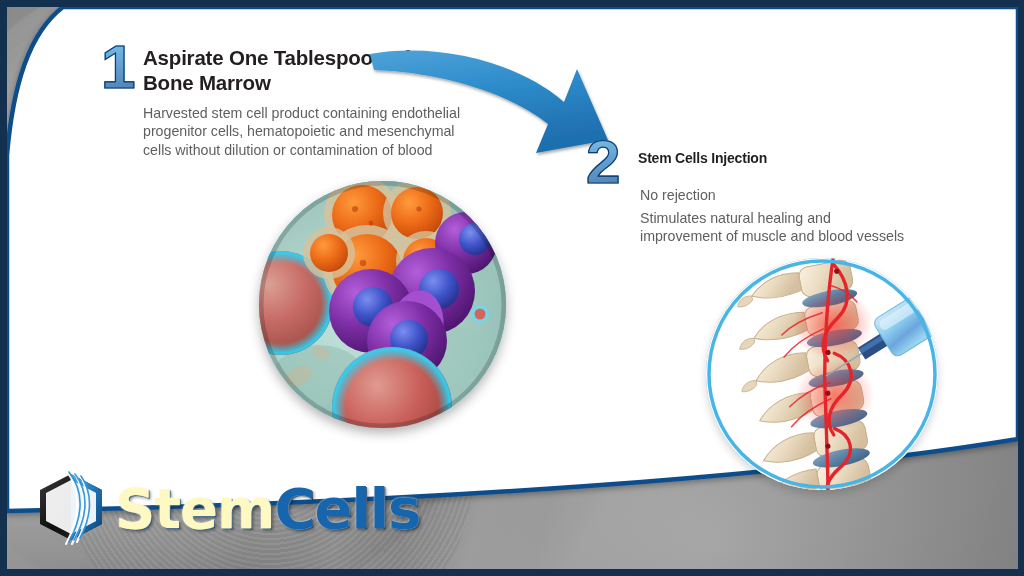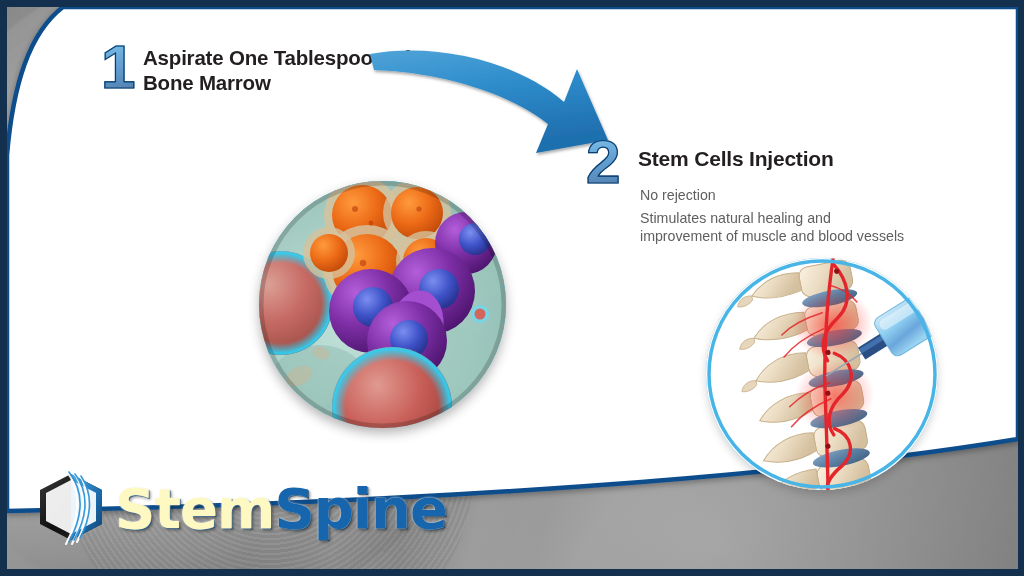--- a/index.html
+++ b/index.html
@@ -59,21 +59,21 @@
     -webkit-text-stroke:1.2px #0d3d6b;
     text-shadow:0 1px 0 rgba(255,255,255,.25);
   }
   #num1{ left:101px; top:36px; font-size:62px; }
   #num2{ left:586px; top:131px; font-size:62px; }
 
   .head{
     position:absolute; font-weight:bold; color:#231f20; letter-spacing:-0.2px;
   }
   #head1{ left:143px; top:45px; font-size:20.5px; line-height:25px; width:320px; }
-  #head2{ left:638px; top:146px; font-size:21px; line-height:25px; width:300px; }
+  #head2{ left:638px; top:146px; font-size:14px; line-height:25px; width:300px; }
 
   .body-txt{
     position:absolute; color:#5f5f5f; font-size:14.2px; line-height:18.4px;
   }
   #body1{ left:143px; top:104px; width:340px; }
   #body2a{ left:640px; top:186px; width:270px; }
   #body2b{ left:640px; top:209px; width:270px; }
 
   
   .arrow{ position:absolute; left:368px; top:36px; width:250px; height:135px; }
@@ -121,20 +121,21 @@
         </filter>
       </defs>
       <path d="M 56 0 L 1011 0 L 1011 432 C 780 470 420 496 0 504 L 0 148 C 6 78 22 26 56 0 Z" fill="#ffffff" stroke="#0d4d8c" stroke-width="4.5" filter="url(#psh)"></path>
     </svg>
   </div>
 
   <div class="content">
 
     <div class="step-num" id="num1">1</div>
     <div class="head" id="head1">Aspirate One Tablespoon of Bone Marrow</div>
+    <div class="body-txt" id="body1">Harvested stem cell product containing endothelial progenitor cells, hematopoietic and mesenchymal cells without dilution or contamination of blood</div>
 
     <div class="arrow">
       <svg viewBox="0 0 250 135">
         <defs>
           <linearGradient id="ag" x1="0" y1="0" x2="0.3" y2="1">
             <stop offset="0%" stop-color="#4fa3d8"></stop>
             <stop offset="45%" stop-color="#2e8ccb"></stop>
             <stop offset="100%" stop-color="#1f6fae"></stop>
           </linearGradient>
           <filter id="ash" x="-20%" y="-20%" width="150%" height="150%">
@@ -383,18 +384,18 @@
             <path d="M42 -2 C54 16 55 40 41 68"></path>
           </g>
           <g stroke="#2f93d6" stroke-width="1.6" fill="none" stroke-linecap="round" opacity="0.95">
             <path d="M33 -2 C47 16 48 40 33 68"></path>
             <path d="M39 0 C52 17 53 40 38 66"></path>
             <path d="M45 2 C56 18 57 40 44 64"></path>
           </g>
         </g>
       </svg>
       <div class="logo-text">
-        <span class="logo-stem">Stem</span><span class="logo-spine">Spine</span>
+        <span class="logo-stem">Stem</span><span class="logo-spine">Cells</span>
       </div>
     </div>
 
   </div>
 </div>
 
 </body></html>

